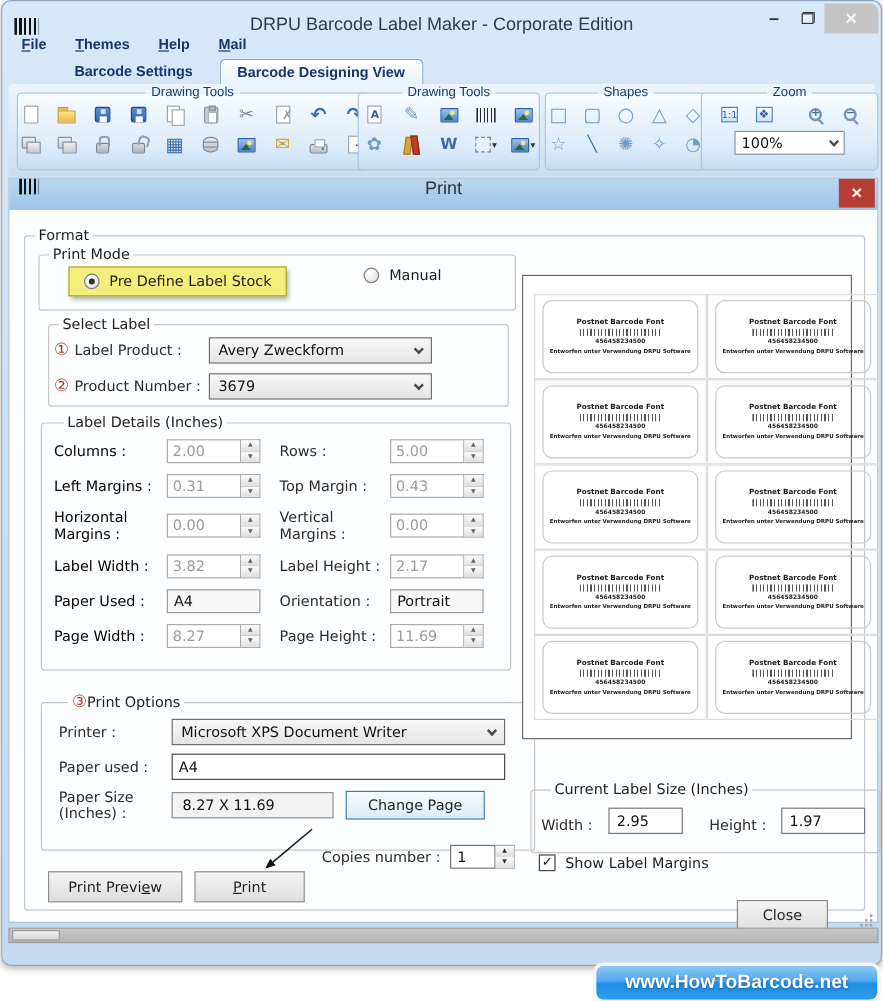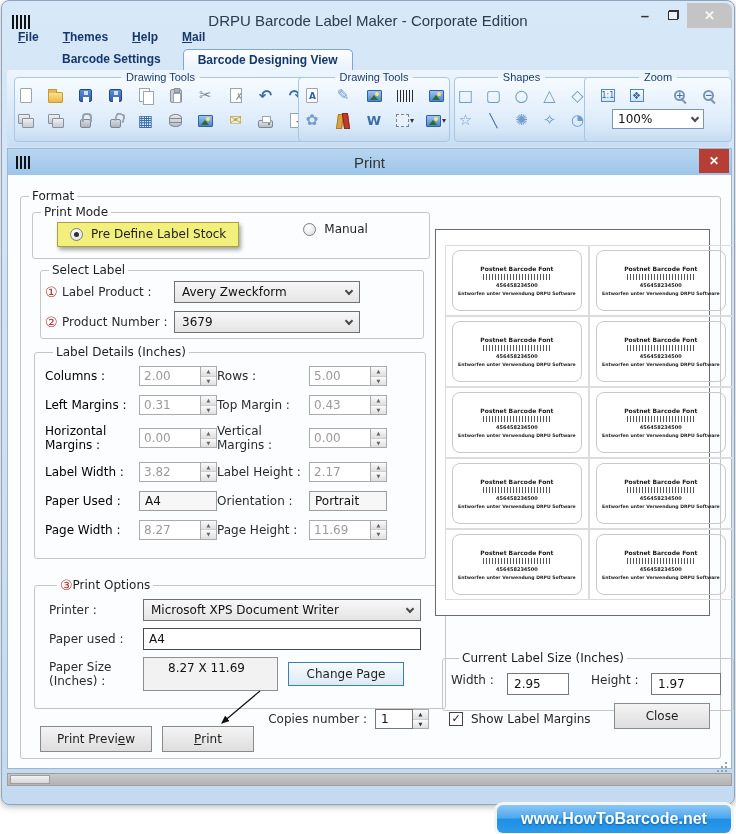--- a/index.html
+++ b/index.html
@@ -81,21 +81,21 @@
 .ci-mag::after{content:"";position:absolute;right:-4px;bottom:-3px;width:7px;height:2px;background:#7C95B5;transform:rotate(45deg)}
 .ci-sq{width:14px;height:13px;border:1px solid #4E86C8;background:linear-gradient(#FDFEFF,#CFE3F6);color:#2F5FAE;text-align:center}
 .oneone{font-size:8px;font-weight:normal;line-height:12px}
 .fitg{font-size:10px;line-height:12px}
 .dd{font-size:8px;color:#333;margin-left:1px}
 .zcombo{width:92px;height:20px;margin:1px auto 0;background:#fff;border:1px solid #7A96B5;display:flex;align-items:center;justify-content:space-between;padding:0 5px;font-size:12px;color:#111}
 .chev{width:6px;height:6px;border-right:2px solid #4A4A4A;border-bottom:2px solid #4A4A4A;transform:rotate(45deg);margin-top:-2px;flex:none}
 
 
 .dlg{position:absolute;left:5px;top:147px;width:725px;height:621px;border:1px solid #9EB6CE;background:#FBFDFF}
-.dlg-tb{position:relative;height:26px;background:linear-gradient(#B8D6F0,#9CC5EA);display:flex;align-items:center;font-family:"Liberation Sans",sans-serif}
+.dlg-tb{position:relative;height:26px;background:linear-gradient(#B8D6F0,#9CC5EA);display:flex;align-items:flex-start;font-family:"Liberation Sans",sans-serif}
 .dlg-tb .bcode{width:16px;height:13px;margin-left:8px}
 .dlg-title{position:absolute;left:0;right:0;text-align:center;font-size:15px;color:#333}
 .dlg-close{position:absolute;right:2px;top:0;width:30px;height:24px;background:#B73E35;color:#fff;font-size:12px;font-weight:bold;display:flex;align-items:center;justify-content:center}
 .dlg-body{position:absolute;top:26px;left:0;right:0;bottom:0;background:#FBFDFF}
 .fs{position:absolute;border:1px solid #C6C6C6;border-radius:3px}
 .fs legend{font-size:12px;color:#1E1E1E;margin-left:8px;padding:0 3px;display:flex;align-items:center}
 #fsFormat{left:12px;top:14px;width:701px;height:570px}
 #fsMode{left:24px;top:30px;width:398px;height:54px}
 .moderow{display:flex;align-items:flex-start;padding:3px 0 0}
 .chip{margin-left:24px;display:flex;align-items:center;gap:8px;background:#F3EF7C;border:1px solid #A8A23A;
@@ -105,52 +105,52 @@
 .rd.sel::after{content:"";position:absolute;left:3px;top:3px;width:5px;height:5px;border-radius:50%;background:#2F2F2F}
 #fsSelect{left:32px;top:88px;width:384px;height:76px}
 .slrow{display:flex;align-items:center;height:30px;padding-left:4px}
 .stepnum{color:#B03931;font-size:14px;width:17px;flex:none}
 .sl-label{width:112px;font-size:12px;color:#2B2B2B}
 .combo{height:22px;border:1px solid #707070;background:linear-gradient(#F8F8F8,#E4E4E4);display:flex;align-items:center;justify-content:space-between;padding:0 7px;font-size:12px;color:#111}
 .w186{width:186px}.w278{width:278px}
 #fsDetails{left:26px;top:170px;width:392px;height:214px;padding:7px 0 0 10px}
 .ld-row{display:flex;align-items:center;margin-bottom:9px}
 .ld-l1{width:94px;font-size:12px;color:#000000;line-height:1.2}
-.ld-l2{width:92px;font-size:12px;color:#2B2B2B;line-height:1.2}
+.ld-l2{width:92px;margin-left:16px;font-size:12px;color:#2B2B2B;line-height:1.2}
 .fw{display:flex}
 .nf{width:62px;height:20px;border:1px solid #ABABAB;background:#fff;color:#9B9B9B;font-size:12px;padding:2px 4px;line-height:15px}
 .spin{width:16px;height:20px;border:1px solid #ABABAB;border-left:none;display:flex;flex-direction:column}
 .spin i{flex:1;font-style:normal;font-size:5px;line-height:8px;text-align:center;color:#666;background:linear-gradient(#FBFBFB,#DFDFDF)}
 .spin i:first-child{border-bottom:1px solid #CFCFCF}
 .pf{width:78px;height:20px;border:1px solid #9E9E9E;background:#F7F7F7;color:#111;font-size:12px;padding:2px 5px}
 #fsOptions{left:26px;top:402px;width:412px;height:132px;padding:6px 0 0 14px}
 .po-row{display:flex;align-items:center;margin-bottom:7px}
 .po-label{width:94px;font-size:12px;color:#2B2B2B;line-height:1.2}
 .ti{width:278px;height:22px;border:1px solid #4A4A4A;background:#fff;font-size:12px;color:#111;padding:3px 5px}
-.ro{width:135px;height:34px;border:1px solid #8F8F8F;background:#F2F2F2;font-size:12px;color:#111;padding:3px 24px}
+.ro{width:135px;height:22px;border:1px solid #8F8F8F;background:#F2F2F2;font-size:12px;color:#111;padding:3px 8px}
 .change{margin-left:10px;width:116px;height:24px;border:1px solid #3C7FB1;background:linear-gradient(#F7FBFE,#DCEAF6);font-size:12px;color:#1E1E1E;display:flex;align-items:center;justify-content:center}
 .copies{justify-content:flex-end;padding-right:16px;margin-top:18px}
 .copies .clabel{font-size:12px;color:#2B2B2B;margin-right:8px}
 .cf{width:38px;height:20px;border:1px solid #777;background:#fff;font-size:12px;color:#111;padding:2px 5px}
 .spin.en i{color:#333}
 .btn{position:absolute;height:26px;border:1px solid #8A8A8A;background:linear-gradient(#F4F4F4,#DEDEDE);font-size:12px;color:#1E1E1E;display:flex;align-items:center;justify-content:center}
 #btnPreview{left:32px;top:551px;width:112px}
 #btnPrint{left:154px;top:551px;width:92px}
-#btnClose{left:606px;top:528px;width:96px}
+#btnClose{left:606px;top:575px;width:76px}
 
 #page{position:absolute;left:427px;top:54px;width:275px;height:387px;background:#fff;border:1px solid #6B6B6B;
  padding:15px 9px;display:grid;grid-template-columns:1fr 1fr;grid-template-rows:repeat(5,1fr)}
 .pcell{border:1px solid #DCDCDC;display:flex}
 .plabel{flex:1;margin:4px 6px;border:1px solid #C9C9C9;border-radius:8px;display:flex;flex-direction:column;align-items:center;justify-content:center;gap:2px}
 .pl-title{font-size:6px;font-weight:bold;color:#1A1A1A;white-space:nowrap}
 .pnbar{width:68px;height:6px;background:repeating-linear-gradient(90deg,#555 0 1px,transparent 1px 3px)}
 .pl-num{font-size:5px;font-weight:bold;color:#222;white-space:nowrap}
 .pl-cap{font-size:5px;font-weight:bold;color:#222;white-space:nowrap;transform:scale(.92)}
 #fsSize{left:434px;top:476px;width:276px;height:60px;padding:8px 12px 0 8px}
-.csrow{display:flex;align-items:flex-start}
+.csrow{display:flex;align-items:flex-end}
 .cs-label{font-size:12px;color:#2B2B2B}
 .csbox{height:22px;border:1px solid #777;background:#fff;font-size:12px;color:#111;padding:3px 6px}
 .shmg{position:absolute;left:441px;top:537px;display:flex;align-items:center;gap:8px;font-size:12px;color:#1E1E1E}
 .cbx{width:14px;height:14px;background:#fff;border:1px solid #444;font-size:11px;line-height:12px;text-align:center;font-weight:bold;color:#111;flex:none}
 .grip{position:absolute;right:4px;bottom:4px;width:2px;height:2px;background:#98A0A8;box-shadow:-4px 4px 0 #98A0A8,-8px 8px 0 #98A0A8,0 8px 0 #98A0A8,-4px 8px 0 #98A0A8,0 4px 0 #98A0A8}
 .arrow-svg{position:absolute;left:0;top:0;pointer-events:none}
 
 
 .hscroll{position:absolute;left:5px;top:772px;width:725px;height:13px;background:linear-gradient(#C9C9C9,#B2B2B2);border:1px solid #9E9E9E}
 .hthumb{position:absolute;left:2px;top:1px;width:40px;height:9px;background:linear-gradient(#F2F2F2,#D6D6D6);border:1px solid #9E9E9E}

